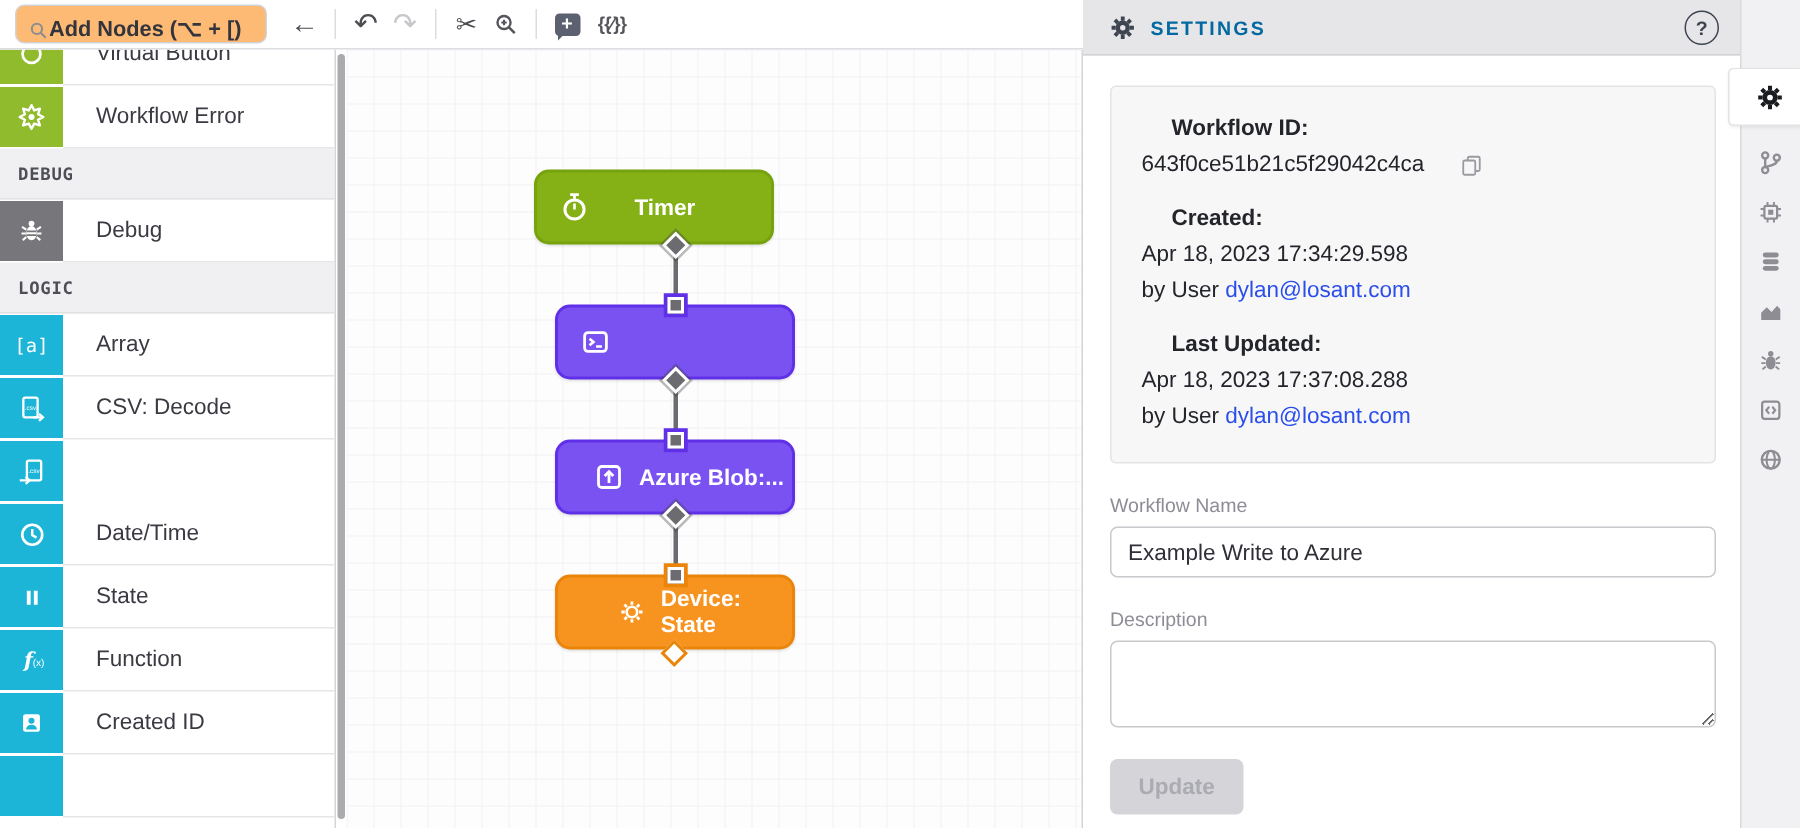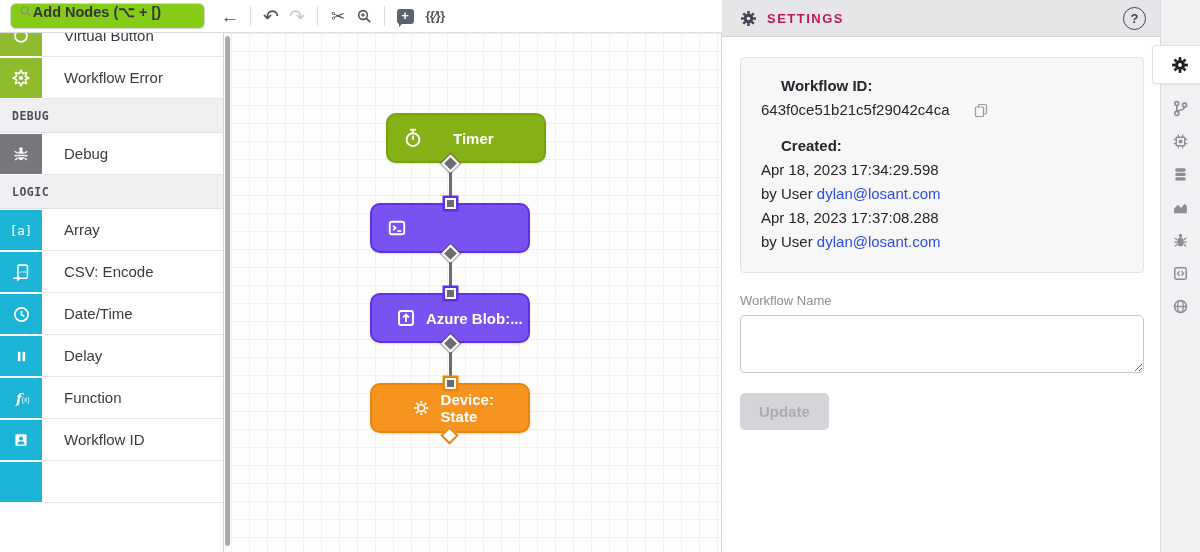--- a/index.html
+++ b/index.html
@@ -2,22 +2,22 @@
 <html><head>
 <meta charset="utf-8">
 <style>
   * { margin:0; padding:0; box-sizing:border-box; }
   html,body { width:1200px; height:552px; overflow:hidden; }
   body { font-family:"Liberation Sans", sans-serif; position:relative; background:#fff; color:#3a3a42; }
 
   
   .toolbar { position:absolute; left:0; top:0; width:722px; height:33px; background:#fff;
              border-bottom:1px solid #dcdce0; display:flex; align-items:center; z-index:5; }
-  .searchbox { margin-left:10px; width:195px; height:26px; border:1px solid #d2d2d7; border-radius:6px;
-               display:flex; align-items:flex-start; background:#84cc16; padding:0 8px; }
+  .searchbox { margin-left:10px; width:168px; height:26px; border:1px solid #d2d2d7; border-radius:6px;
+               display:flex; align-items:flex-end; background:#fdba74; padding:0 8px; }
   .searchbox input { border:none; outline:none; width:100%; font-family:"Liberation Sans",sans-serif;
                      font-size:14.5px; font-weight:700; color:#34343c; background:transparent; }
   .searchbox input::placeholder { color:#34343c; opacity:1; }
   .tbtn { display:flex; align-items:center; justify-content:center; width:26px; height:26px; cursor:pointer; }
   .tglyph { font-size:19px; color:#4c4c53; line-height:1; }
   .tglyph.dim { color:#c7c7cc; }
   .tdivider { width:1px; height:20px; background:#dcdce0; margin:0 7px; }
   .back-arrow { margin-left:12px; }
   .annot { width:17px; height:15px; background:#5b6170; border-radius:3px; position:relative;
            display:flex; align-items:center; justify-content:center; }
@@ -46,37 +46,37 @@
 
   
   .canvas { position:absolute; left:231px; top:33px; width:491px; height:519px; background:#fdfdfe;
             background-image:linear-gradient(to right,#f1f1f4 1px,transparent 1px),
                              linear-gradient(to bottom,#f1f1f4 1px,transparent 1px);
             background-size:18px 18px; border-right:1px solid #d5d5d8; }
   .node { position:absolute; width:160px; height:50px; border-radius:10px; z-index:2;
           display:flex; align-items:center; padding-left:15px; gap:10px; cursor:pointer;
           box-shadow:0 1px 2px rgba(0,0,0,0.12); }
   .node .nodelabel { color:#fff; font-size:15px; font-weight:700; }
-  .node-timer  { left:386px; top:113px; background:#85b117; border:2.5px solid #76a30d;gap:30px; }
+  .node-timer  { left:356px; top:113px; background:#85b117; border:2.5px solid #76a30d;gap:30px; }
   .node-runexe { left:370px; top:203px; background:#7b52f2; border:2.5px solid #6030e8; }
   .node-azure  { left:370px; top:293px; background:#7b52f2; border:2.5px solid #6030e8;padding-left:24px; }
   .node-device { left:370px; top:383px; background:#f79420; border:2.5px solid #ea850a;padding-left:40px; }
   .edge { position:absolute; width:3px; background:#6c6c70; left:448.5px; z-index:1; }
   .port-diamond { position:absolute; width:13px; height:13px; background:#6c6c70; border:2px solid #fff;
                   transform:rotate(45deg); box-shadow:0 0 0 1.5px rgba(60,60,60,0.35); z-index:3; }
   .port-diamond.open { background:#fff; border:2.5px solid #ea850a; box-shadow:none; }
   .port-square { position:absolute; width:11px; height:11px; background:#6c6c70; border:2px solid #fff; z-index:3; }
   .ring-purple { box-shadow:0 0 0 2.5px #6030e8; }
   .ring-orange { box-shadow:0 0 0 2.5px #ea850a; }
 
   
   .panel { position:absolute; left:722px; top:0; width:438px; height:552px; background:#fff; }
   .panel-header { height:37px; background:#e6e6e8; border-bottom:1px solid #d2d2d6;
                   display:flex; align-items:center; padding:0 14px 0 18px; }
-  .panel-title { font-size:13px; font-weight:700; letter-spacing:1.5px; color:#be185d; margin-left:10px; flex:1; }
+  .panel-title { font-size:13px; font-weight:700; letter-spacing:1.5px; color:#0369a1; margin-left:10px; flex:1; }
   .panel-body { padding:20px 16px 0 18px; }
   .info-card { background:#f7f7f8; border:1px solid #e4e4e7; border-radius:4px; padding:16px 20px 18px 20px;
                font-size:15px; line-height:24px; color:#23252b; }
   .info-card .grp { margin-top:12px; }
   .info-card .b { font-weight:700;margin-left:20px; }
   .idrow { display:flex; align-items:center; gap:24px; }
   a.maillink { color:#2b4eea; text-decoration:none; cursor:pointer;text-align:center; }
   .fld-label { font-size:13px; color:#8d8d95; margin:20px 0 7px 0; }
   .txtinput { width:404px; height:34px; border:1px solid #c8c8cd; border-radius:5px; padding:0 11px;
               font-family:"Liberation Sans",sans-serif; font-size:15px; color:#2f2f38; background:#fff; outline:none; }
@@ -188,72 +188,82 @@
   <div class="nrow">
     <div class="nicon cyan">
       <svg width="20" height="20" viewBox="0 0 16 16">
         <text x="8" y="11.6" text-anchor="middle" font-size="10" font-family="DejaVu Sans Mono, monospace" fill="#fff">[a]</text>
       </svg>
     </div>
     <div class="nlabel">Array</div>
   </div>
 
 
+  <div class="nrow">
+    <div class="nicon cyan">
+      <svg width="19" height="19" viewBox="0 0 16 16">
+        <rect x="3" y="1.8" width="8" height="11" rx="1" fill="none" stroke="#fff" stroke-width="1.3"></rect>
+        <text x="7" y="8.6" text-anchor="middle" font-size="3.6" fill="#fff" font-family="Liberation Sans, sans-serif">.csv</text>
+        <line x1="8.5" y1="12.8" x2="14" y2="12.8" stroke="#fff" stroke-width="1.3"></line>
+        <polyline points="11.8,10.8 14,12.8 11.8,14.8" fill="none" stroke="#fff" stroke-width="1.3"></polyline>
+      </svg>
+    </div>
+    <div class="nlabel">CSV: Decode</div>
+  </div>
 
   <div class="nrow">
     <div class="nicon cyan">
       <svg width="19" height="19" viewBox="0 0 16 16">
         <rect x="5" y="1.8" width="8" height="11" rx="1" fill="none" stroke="#fff" stroke-width="1.3"></rect>
         <text x="9" y="8.6" text-anchor="middle" font-size="3.6" fill="#fff" font-family="Liberation Sans, sans-serif">.csv</text>
         <line x1="1" y1="12.8" x2="6.5" y2="12.8" stroke="#fff" stroke-width="1.3"></line>
         <polyline points="4.3,10.8 6.5,12.8 4.3,14.8" fill="none" stroke="#fff" stroke-width="1.3"></polyline>
       </svg>
     </div>
-    <div class="nlabel">CSV: Encode</div>
   </div>
 
   <div class="nrow">
     <div class="nicon cyan">
       <svg width="19" height="19" viewBox="0 0 16 16">
         <circle cx="8" cy="8" r="5.6" fill="none" stroke="#fff" stroke-width="1.5"></circle>
         <path d="M8,4.8 V8.2 L10.4,9.6" fill="none" stroke="#fff" stroke-width="1.4"></path>
       </svg>
     </div>
     <div class="nlabel">Date/Time</div>
   </div>
 
   <div class="nrow">
     <div class="nicon cyan">
       <svg width="17" height="17" viewBox="0 0 16 16">
         <rect x="4.6" y="3.6" width="2.4" height="8.8" fill="#fff"></rect>
         <rect x="9" y="3.6" width="2.4" height="8.8" fill="#fff"></rect>
       </svg>
     </div>
-    <div class="nlabel">Delay</div>
+    <div class="nlabel">State</div>
   </div>
 
   <div class="nrow">
     <div class="nicon cyan">
       <svg width="20" height="20" viewBox="0 0 16 16">
         <text x="4" y="11.8" font-size="11" font-style="italic" font-weight="bold" fill="#fff" font-family="DejaVu Serif, serif">f</text>
         <text x="8.6" y="11.4" font-size="5.4" fill="#fff" font-family="Liberation Sans, sans-serif">(x)</text>
       </svg>
     </div>
     <div class="nlabel">Function</div>
   </div>
 
   <div class="nrow">
     <div class="nicon cyan">
       <svg width="18" height="18" viewBox="0 0 16 16">
         <rect x="3" y="2.8" width="10" height="10.4" rx="1.4" fill="#fff"></rect>
         <circle cx="8" cy="6.7" r="1.8" fill="#1cb5d8"></circle>
         <path d="M4.8,11.9 a3.2,2.9 0 0 1 6.4,0 z" fill="#1cb5d8"></path>
       </svg>
     </div>
-    <div class="nlabel">Workflow ID</div>
+    <div class="nlabel">Created ID</div>
   </div>
 
   <div class="nrow">
     <div class="nicon cyan"></div>
     <div class="nlabel"></div>
   </div>
 </div>
 <div class="side-scroll"></div>
 
 <div class="canvas"></div>
@@ -344,28 +354,31 @@
         <svg width="14" height="15" viewBox="0 0 14 15">
           <rect x="4.5" y="1.5" width="8" height="9.5" rx="1" fill="#f7f7f8" stroke="#9a9aa0" stroke-width="1.2"></rect>
           <rect x="1.5" y="4" width="8" height="9.5" rx="1" fill="#f7f7f8" stroke="#9a9aa0" stroke-width="1.2"></rect>
         </svg>
       </div>
       <div class="grp b">Created:</div>
       <div>Apr 18, 2023 17:34:29.598</div>
       <div>
         <span>by User </span><a class="maillink">dylan@losant.com</a>
       </div>
+      <div class="grp b">Last Updated:</div>
       <div>Apr 18, 2023 17:37:08.288</div>
       <div>
         <span>by User </span><a class="maillink">dylan@losant.com</a>
       </div>
     </div>
 
     <div class="fld-label">Workflow Name</div>
-
+    <input class="txtinput" type="text" value="Example Write to Azure" style="">
+
+    <div class="fld-label">Description</div>
     <textarea class="txtarea" style=""></textarea>
 
     <div>
       <button class="update-btn" disabled="">Update</button>
     </div>
   </div>
 </div>
 
 <div class="strip"></div>
 

